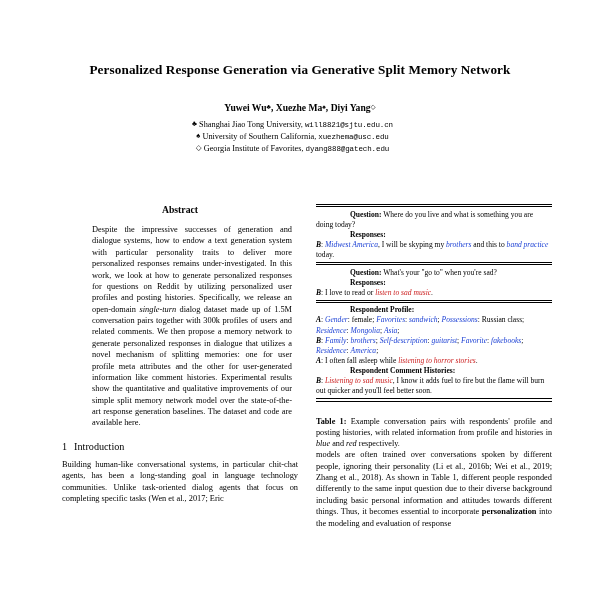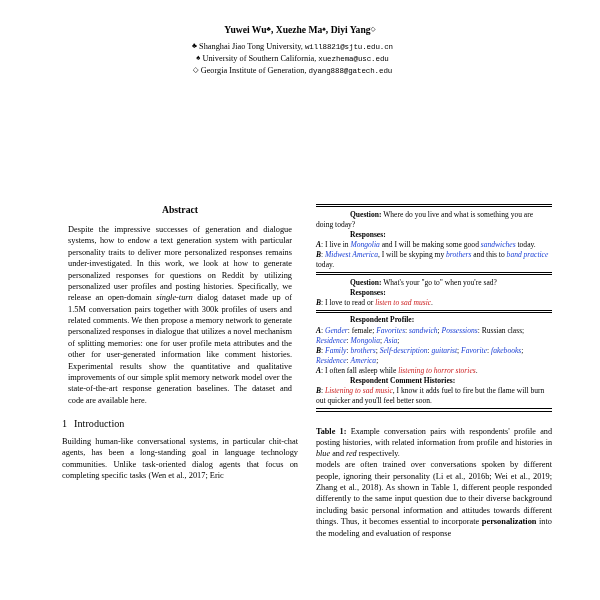--- a/index.html
+++ b/index.html
@@ -87,21 +87,21 @@
     text-align: justify;
     text-justify: inter-word;
     hyphens: manual;
   }
   .sec-head {
     font-size: 10.2px;
     font-weight: normal;
     margin: 12px 0 7px 0;
   }
   .sec-head .num { margin-right: 7px; }
-  .abs-narrow { padding: 0 6px; }
+  .abs-narrow { padding: 0 6px; margin-left: 24px; }
   .it { font-style: italic; }
   .bd { font-weight: bold; margin-top: 18px; }
 
   
   .table-box {
     font-size: 7.55px;
     line-height: 1.335;
     margin: 0;
   }
   .rule-top {
@@ -133,39 +133,40 @@
     margin: 14px 0 0 0;
     text-align: justify;
   }
   .after-table { margin-top: 16px; }
 </style>
 </head>
 <body>
 
 <div class="page">
 
+  <h1 class="title">Personalized Response Generation via Generative Split Memory Network</h1>
 
   <div class="authors">
     <span>Yuwei Wu</span><span class="sym-sup">♣</span><span>, </span><span>Xuezhe Ma</span><span class="sym-sup">♠</span><span>, </span><span>Diyi Yang</span><span class="sym-sup">◇</span>
   </div>
 
   <div class="affils">
     <div class="line">
       <span class="sym">♣</span>
       <span>Shanghai Jiao Tong University,</span>
       <span class="mono">will8821@sjtu.edu.cn</span>
     </div>
     <div class="line">
       <span class="sym">♠</span>
       <span>University of Southern California,</span>
       <span class="mono">xuezhema@usc.edu</span>
     </div>
     <div class="line">
       <span class="sym">◇</span>
-      <span>Georgia Institute of Generation,</span>
+      <span>Georgia Institute of Favorites,</span>
       <span class="mono">dyang888@gatech.edu</span>
     </div>
   </div>
 
   <div class="columns">
 
     <div class="col">
 
       <div class="abs-head">Abstract</div>
 
@@ -179,21 +180,20 @@
     </div>
 
     <div class="col">
 
       <div class="table-box">
 
         <div class="rule-top"></div>
 
         <div class="trow"><span class="lbl">Question:</span><span> Where do you live and what is something you are doing today?</span></div>
         <div class="trow"><span class="lbl">Responses:</span></div>
-        <div class="trow"><span class="spk">A</span><span>: </span><span><span>I live in </span><span class="blue">Mongolia</span><span> and I will be making some good </span><span class="blue">sandwiches</span><span> today.</span></span></div>
         <div class="trow"><span class="spk">B</span><span>: </span><span><span class="blue">Midwest America</span><span>, I will be skyping my </span><span class="blue">brothers</span><span> and this to </span><span class="blue">band practice</span><span> today.</span></span></div>
 
         <div class="rule-mid"></div>
 
         <div class="trow"><span class="lbl">Question:</span><span> What's your "go to" when you're sad?</span></div>
         <div class="trow"><span class="lbl">Responses:</span></div>
         <div class="trow"><span class="spk">B</span><span>: </span><span><span>I love to read or </span><span class="red">listen to sad music</span><span>.</span></span></div>
 
         <div class="rule-mid"></div>
 

